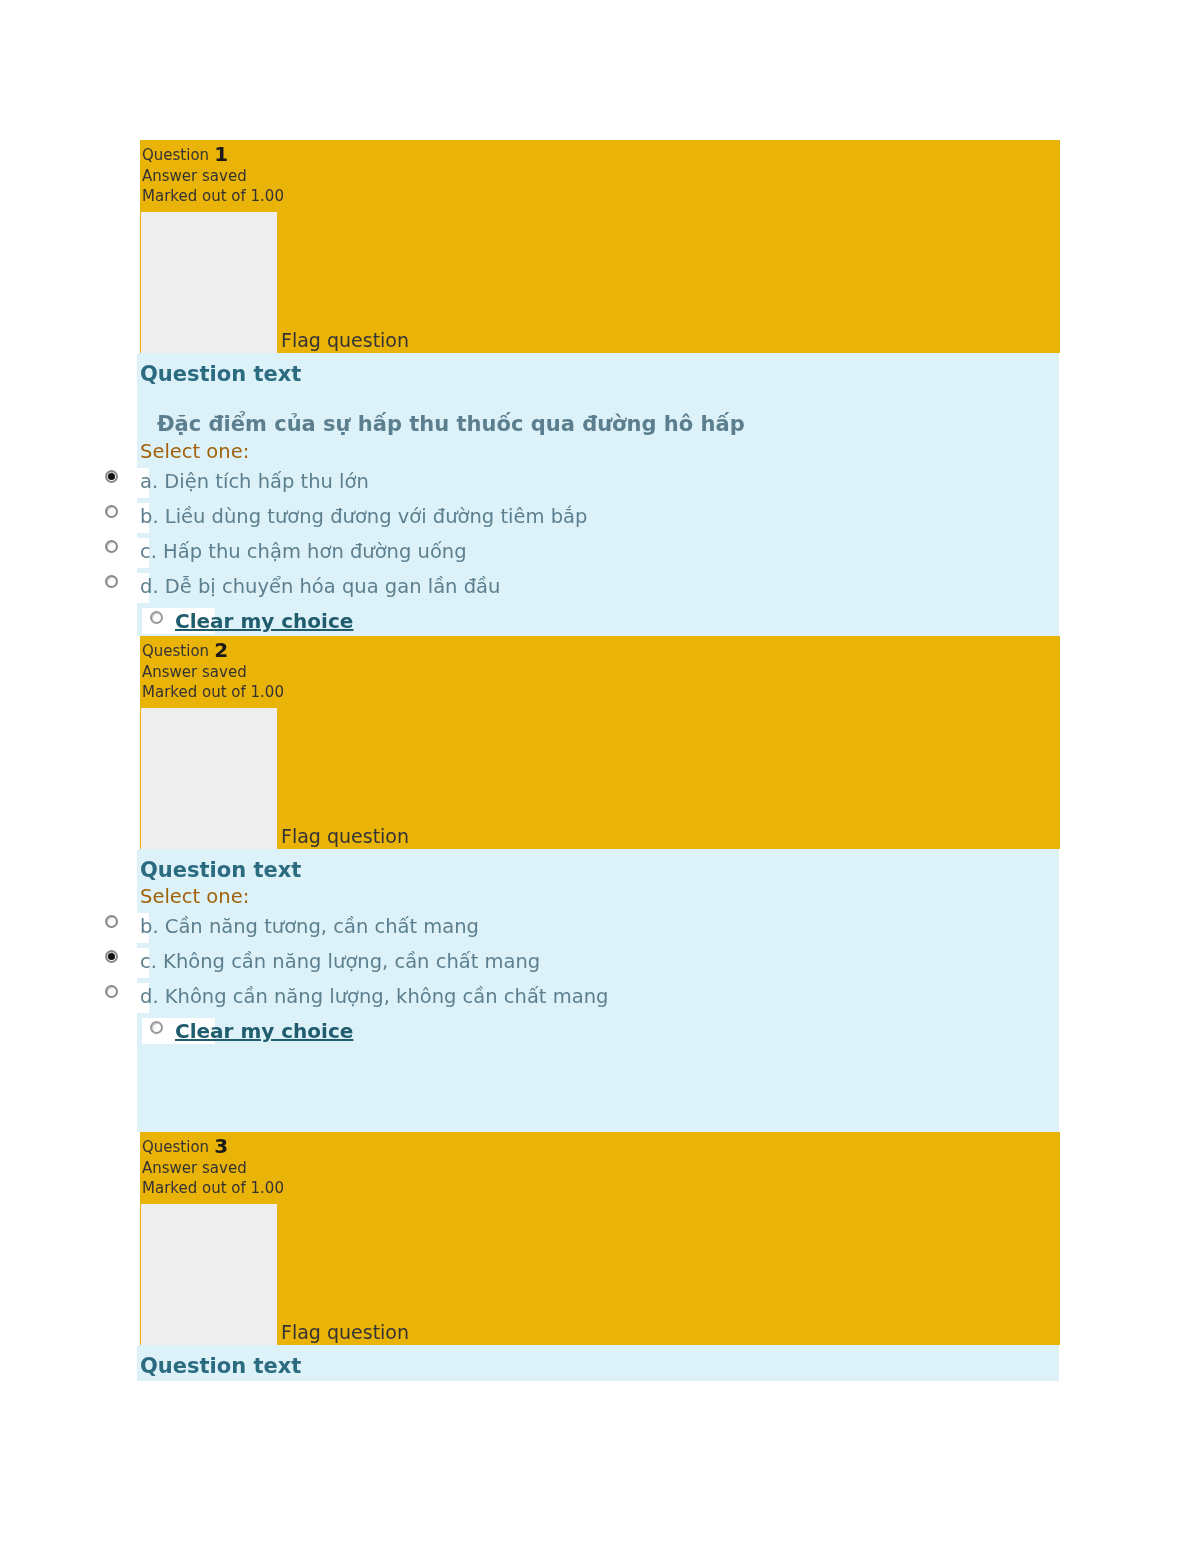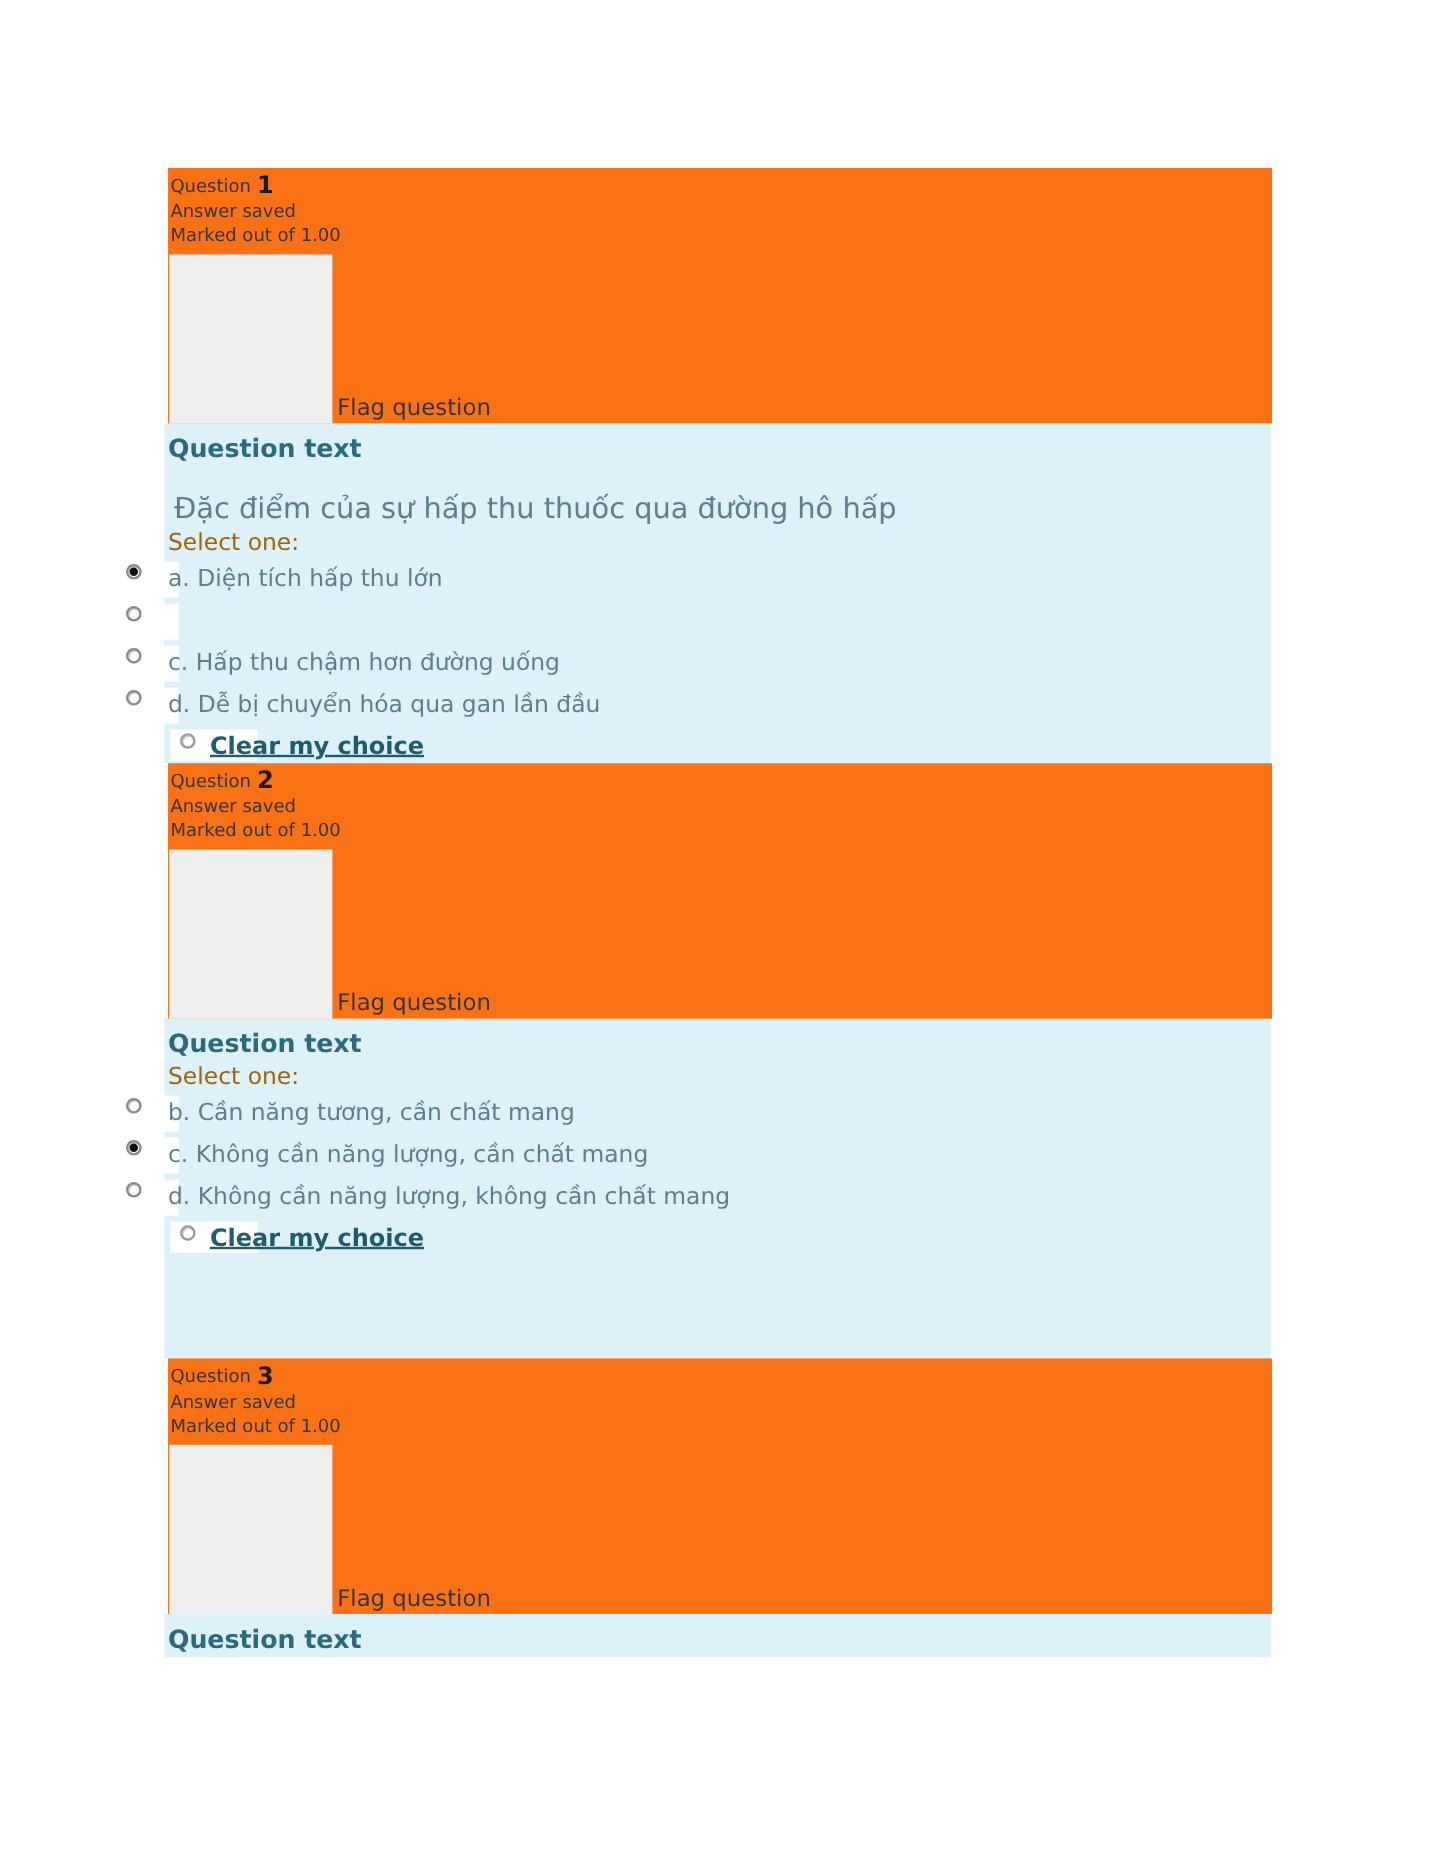--- a/index.html
+++ b/index.html
@@ -24,21 +24,21 @@
   
   .question-block {
     position: relative;
   }
 
   
   .q-header {
     position: relative;
     margin-left: 140px;
     width: 920px;
-    background: #f97316;
+    background: #eab308;
     height: 213px;
     box-sizing: border-box;
   }
   .q-header-inner {
     position: absolute;
     left: 1px;
     top: 72px;
     width: 136px;
     height: 141px;
     background: #eeeeee;
@@ -85,25 +85,26 @@
     padding: 0;
   }
   .q-body-heading {
     font-size: 21px;
     font-weight: bold;
     color: #2b6b80;
     padding: 8px 0 0 3px;
     line-height: 26px;
   }
   .q-stem {
-    font-size: 24px;
+    font-size: 21px;
     color: #5c7f8f;
-    padding: 24px 0 0 8px;
+    padding: 24px 0 0 20px;
     line-height: 27px;
     white-space: nowrap;
+    font-weight: bold;
   }
   .q-selectone {
     font-size: 19.5px;
     color: #a16207;
     padding: 0 0 0 3px;
     line-height: 27px;
   }
 
   
   .answers {
@@ -221,20 +222,21 @@
 
       <div class="answers">
         <div class="answer-row">
           <div class="answer-radio-box"></div>
           <div class="radio checked"></div>
           <div class="answer-label">a. Diện tích hấp thu lớn</div>
         </div>
         <div class="answer-row">
           <div class="answer-radio-box"></div>
           <div class="radio"></div>
+          <div class="answer-label">b. Liều dùng tương đương với đường tiêm bắp</div>
         </div>
         <div class="answer-row">
           <div class="answer-radio-box"></div>
           <div class="radio"></div>
           <div class="answer-label">c. Hấp thu chậm hơn đường uống</div>
         </div>
         <div class="answer-row">
           <div class="answer-radio-box"></div>
           <div class="radio"></div>
           <div class="answer-label">d. Dễ bị chuyển hóa qua gan lần đầu</div>

